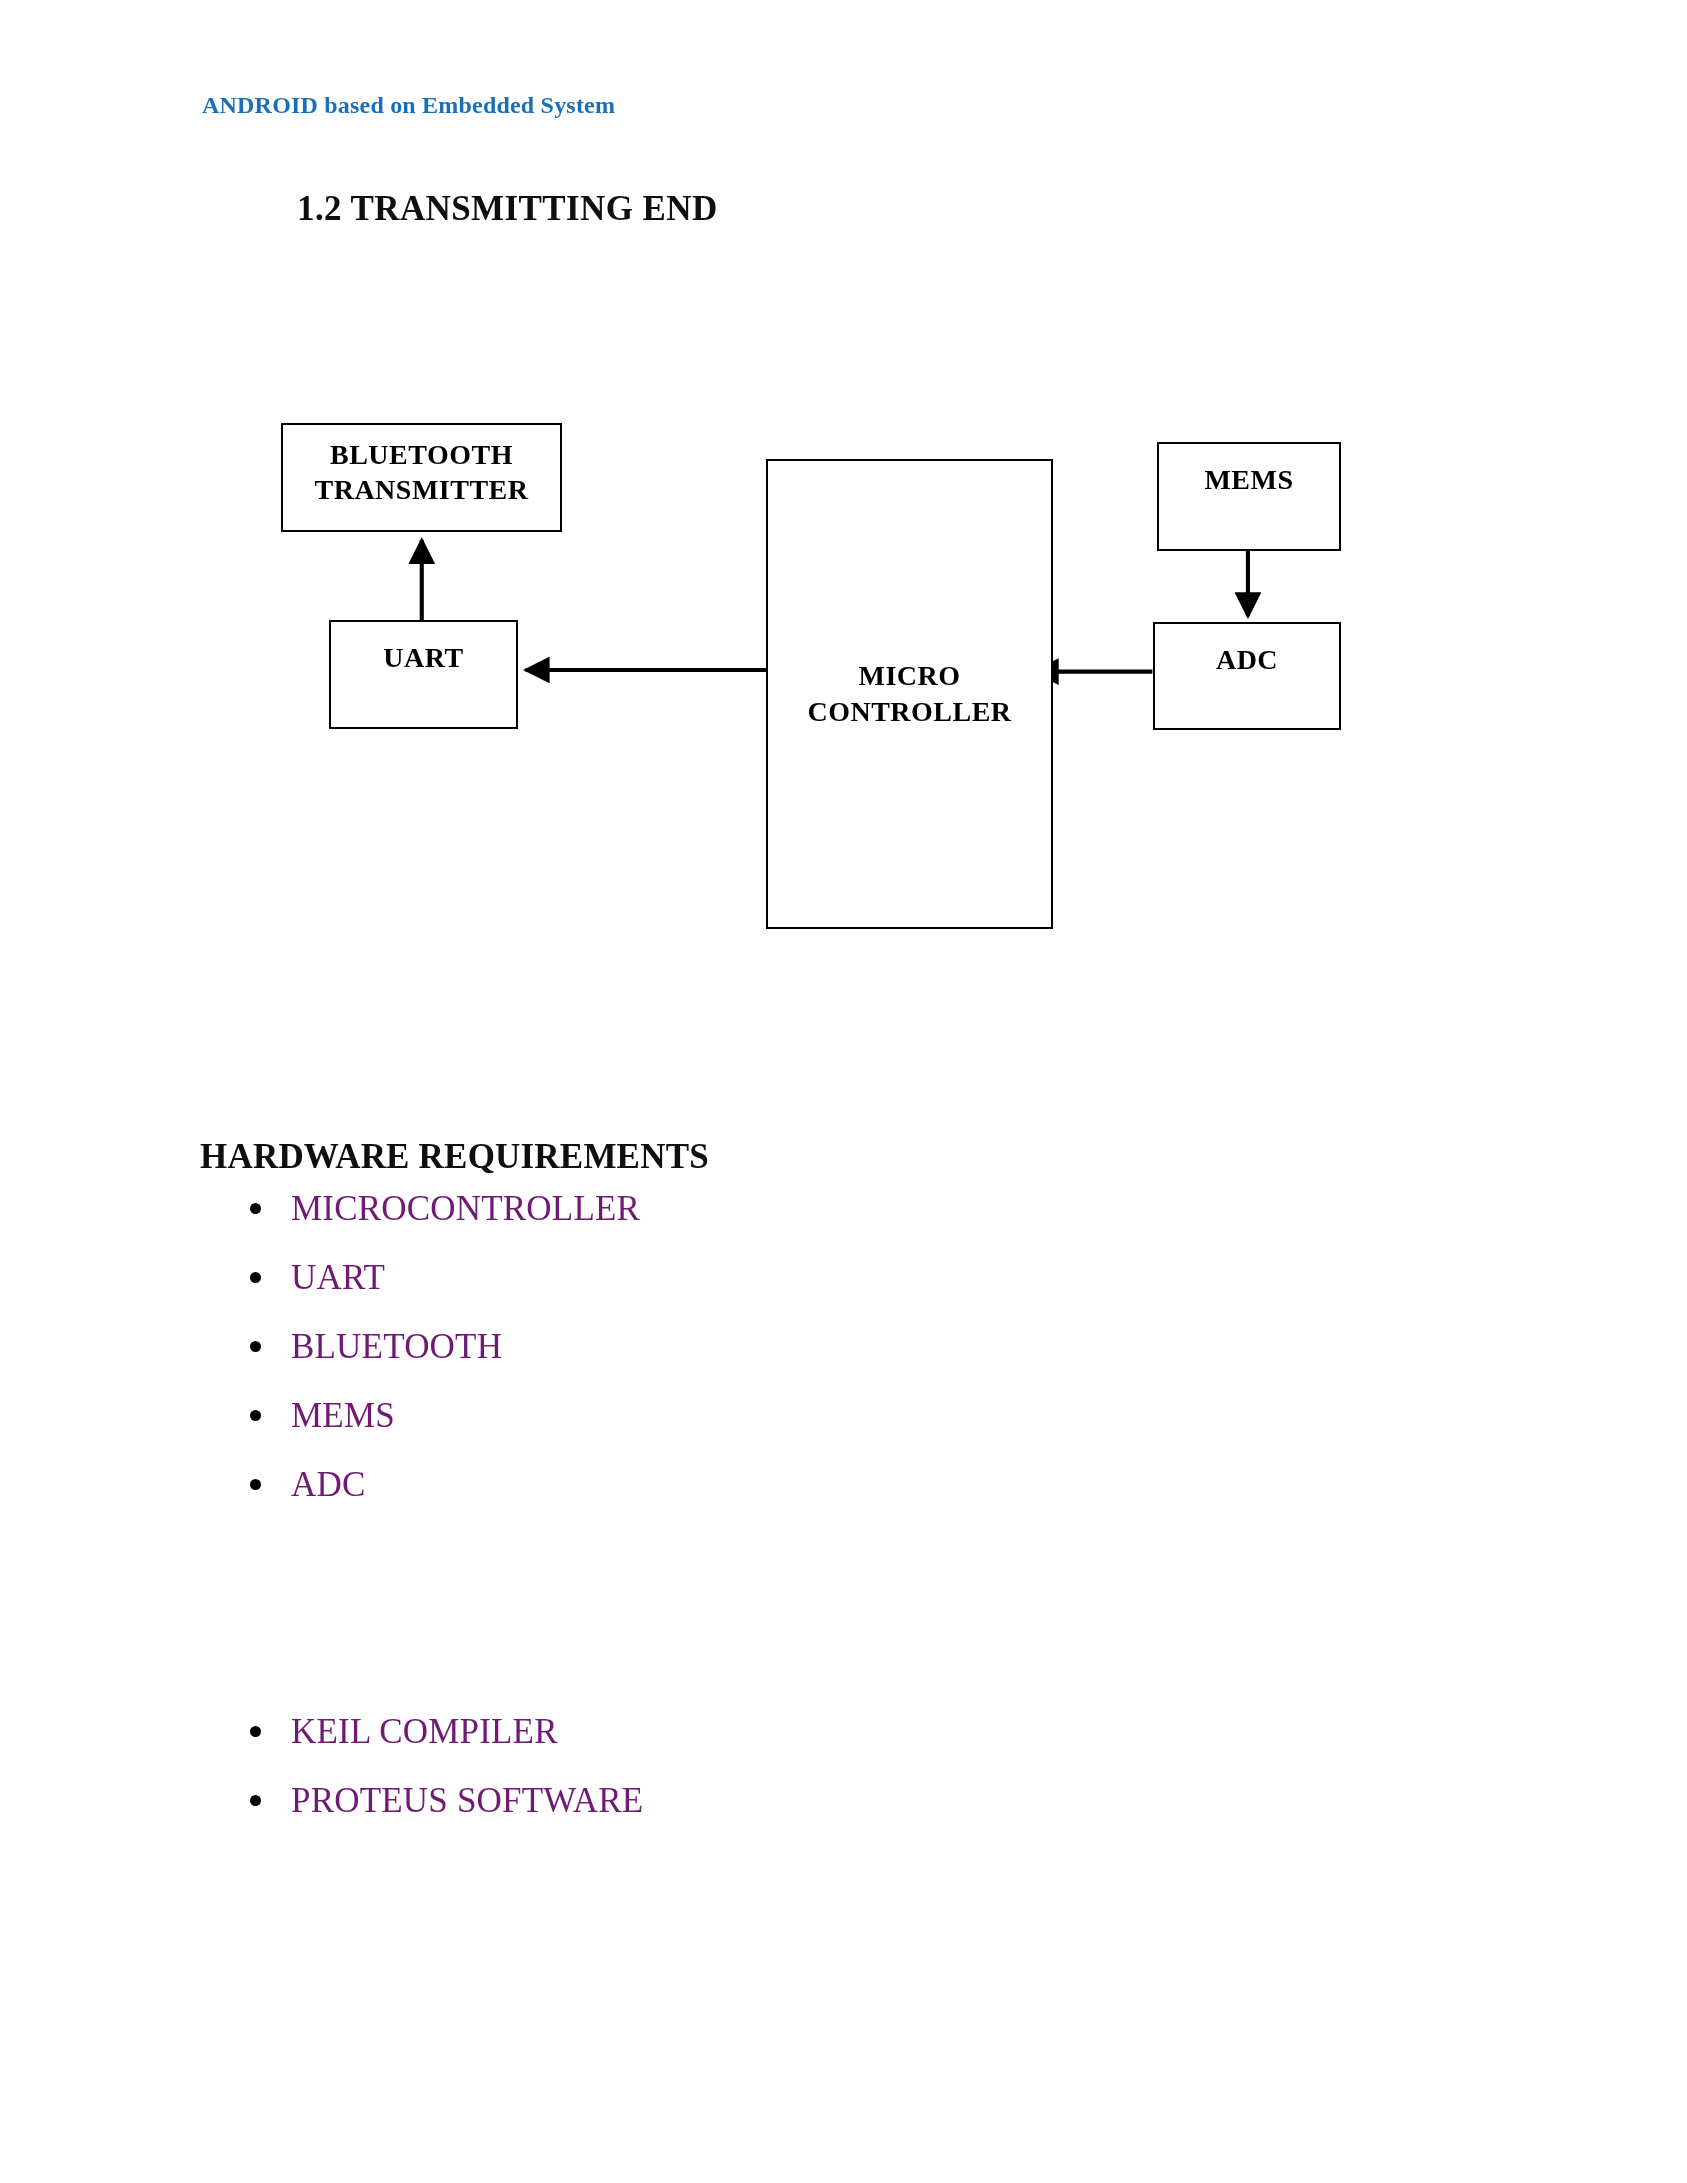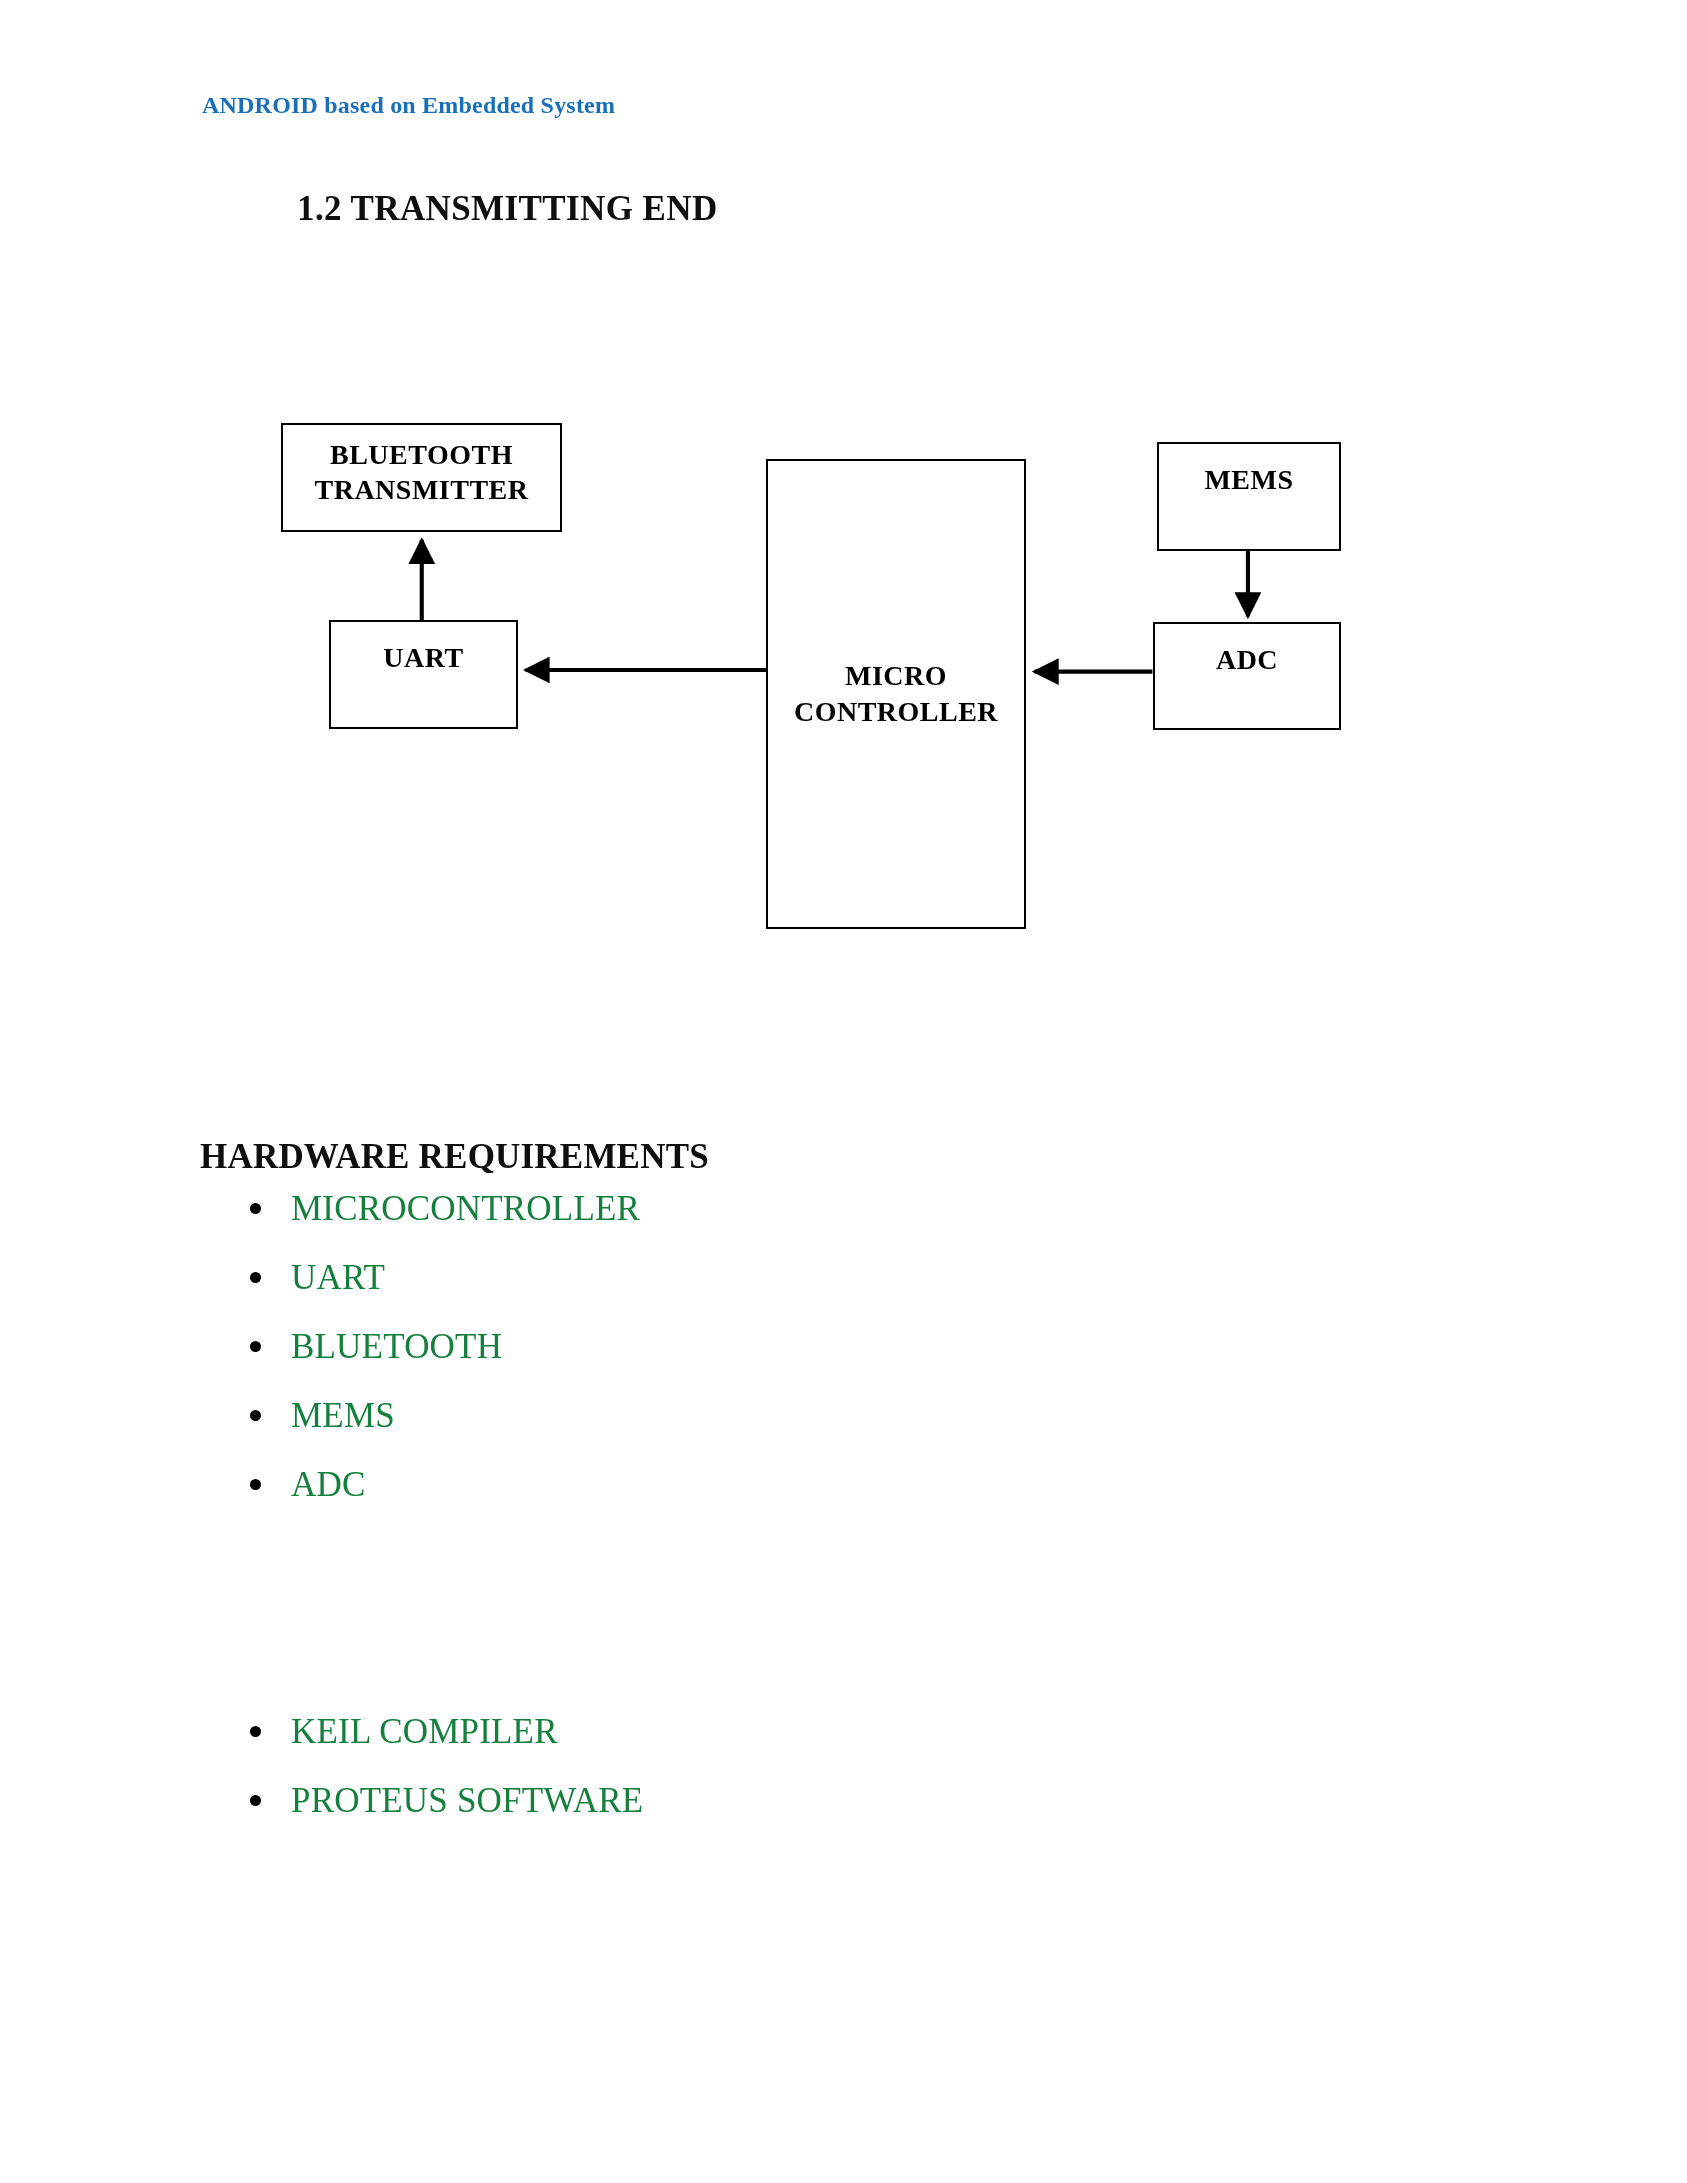--- a/index.html
+++ b/index.html
@@ -85,21 +85,21 @@
     top: 620px;
     width: 189px;
     height: 109px;
     align-items: flex-start;
     padding-top: 18px;
   }
 
   #node-micro {
     left: 766px;
     top: 459px;
-    width: 260px;
+    width: 287px;
     height: 470px;
   }
 
   #node-mems {
     left: 1157px;
     top: 442px;
     width: 184px;
     height: 109px;
     align-items: flex-start;
     padding-top: 18px;
@@ -153,21 +153,21 @@
   }
 
   #list-hardware { left: 247px; top: 1174px; }
   #list-software { left: 247px; top: 1697px; }
 
   .req-item {
     position: relative;
     height: 69px;
     font-size: 35px;
     line-height: 69px;
-    color: #15803d;
+    color: #701a75;
     white-space: nowrap;
     letter-spacing: 0.2px;
   }
 
   .req-bullet {
     position: absolute;
     left: 2.5px;
     top: 50%;
     width: 11.5px;
     height: 11.5px;

